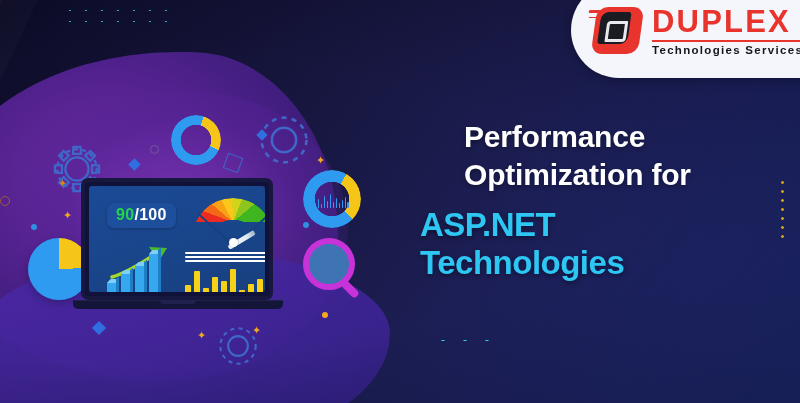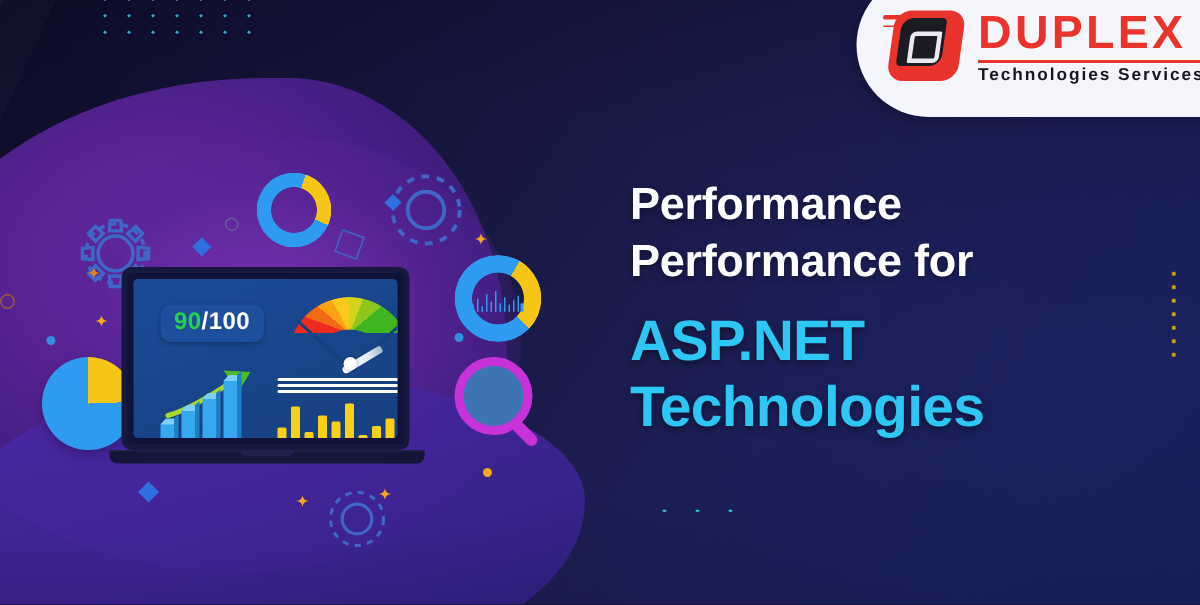--- a/index.html
+++ b/index.html
@@ -211,23 +211,24 @@
   .circ-outline { position:absolute; border-radius:50%; border:1.4px solid #9a5a3a; }
 
   
   .headline {
     position:absolute; left:420px; top:118px; width:370px;
   }
   .h-line {
     font-size:30px; font-weight:bold; line-height:1.27;
     color:#ffffff; letter-spacing:-.2px;
     text-shadow:0 2px 4px rgba(0,0,0,.35);
+    margin-left:44px;
   }
   .h-accent {
-    font-size:38px; font-weight:bold; line-height:1.16;
+    font-size:33px; font-weight:bold; line-height:1.16;
     color:#2ec6f2; letter-spacing:-.5px;
     text-shadow:0 2px 5px rgba(0,0,0,.45);
   }
   .h-accent.first { margin-top:12px; }
 
   
   .logo-plate {
     position:absolute; left:571px; top:-18px;
     width:236px; height:96px;
     background:#f4f6fb;
@@ -396,21 +397,21 @@
       </div>
     </div>
     <div class="base"></div>
     <div class="notch"></div>
   </div>
 
   <div class="vignette"></div>
 
   <div class="headline">
     <div class="h-line">Performance</div>
-    <div class="h-line">Performance for</div>
+    <div class="h-line">Optimization for</div>
     <div class="h-accent first">ASP.NET</div>
     <div class="h-accent">Technologies</div>
   </div>
 
   <div class="logo-plate">
     <div class="logo-mark">
       <div class="flick"></div>
       <div class="inner"></div>
     </div>
     <div class="logo-text">

